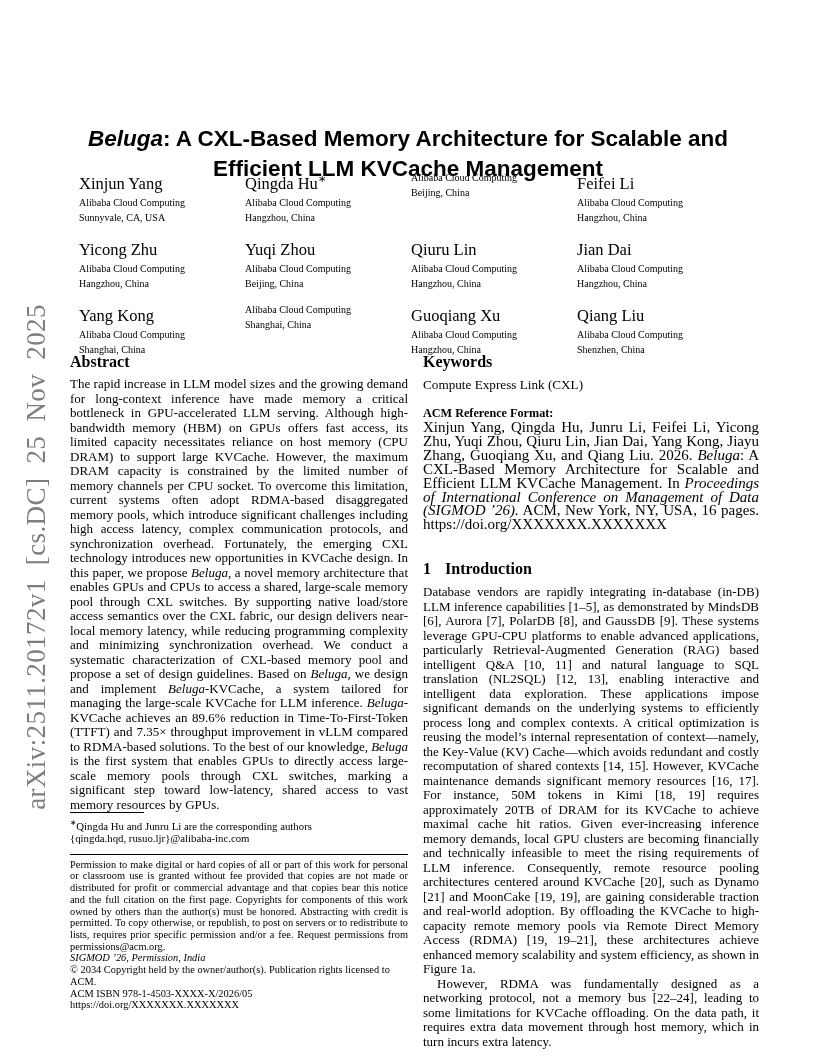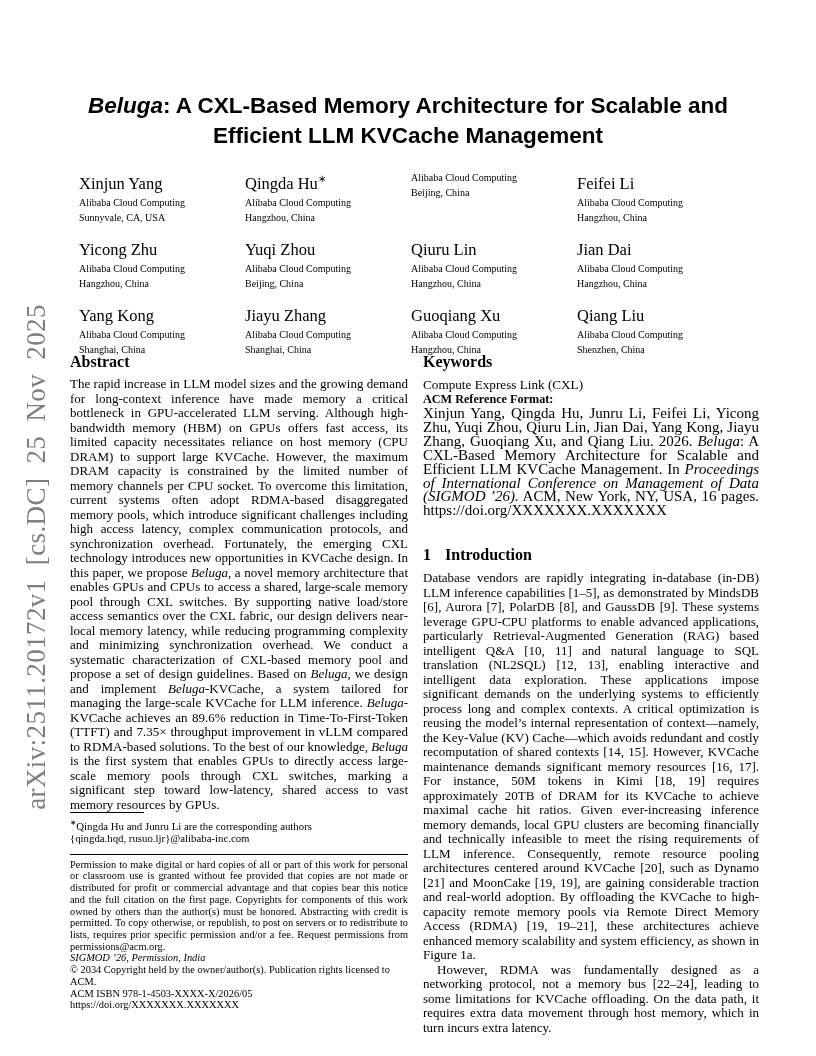--- a/index.html
+++ b/index.html
@@ -10,41 +10,41 @@
     font-family:"Liberation Serif", serif; overflow:hidden;
   }
   .watermark {
     position:absolute; top:557px; left:36px;
     transform:translate(-50%,-50%) rotate(-90deg);
     white-space:nowrap; font-size:27px; color:#7e7e7e;
     letter-spacing:0.4px; word-spacing:7px;
     font-family:"Liberation Serif", serif;
   }
   .title {
-    position:absolute; top:91px; left:0; width:100%;
+    position:absolute; top:124px; left:0; width:100%;
     text-align:center; font-family:"Liberation Sans", sans-serif;
     font-weight:bold; font-size:22.5px; line-height:1.33;
   }
   .title .tline { display:block; white-space:nowrap; }
   .authors {
     position:absolute; top:170px; left:79px; width:664px;
     display:grid; grid-template-columns:repeat(4,1fr);
     row-gap:11px; text-align:left;
   }
   .author .aname { font-size:16.5px; line-height:18px; margin-bottom:2px; }
   .author .aname sup { font-size:10px; }
   .author .aaff { font-size:10px; line-height:15.3px;font-family:Liberation Serif, serif; }
   .col { position:absolute; top:352px; }
   .col-left { left:70px; width:338px; height:612px; display:flex; flex-direction:column; }
   .col-right { left:423px; width:336px; }
   h2.sect { font-size:16px; font-weight:bold; margin:0 0 6px 0; line-height:19px; }
   .body-text { font-size:13px; line-height:14.5px; text-align:justify; }
   .it { font-style:italic; }
   .kw-body { font-size:13.2px; line-height:15px; }
-  .acmref { margin-top:0; }
+  .acmref { margin-top:14px; }
   .acmref .acmref-head { font-size:12.2px; font-weight:bold; line-height:14px; margin-bottom:1px; }
   .acmref .acmref-text { font-size:15px; line-height:13.9px; text-align:justify; }
   .intro { margin-top:27px; }
   .intro h2.sect { margin-bottom:7px; }
   .sect-num { display:inline-block; margin-right:14px; }
   .para2 { text-indent:14px; }
   .bottomnotes { font-size:10.5px; }
   .fnrule-short { width:74px; border-top:1px solid #000; margin-bottom:4px; }
   .footnote { font-size:10.8px; line-height:12.6px; }
   .footnote sup { font-size:7.5px; }
@@ -113,21 +113,20 @@
         <div class="aaff">Hangzhou, China</div>
       </div>
 
       <div class="author">
         <div class="aname"><span>Yang Kong</span><sup></sup></div>
         <div class="aaff">Alibaba Cloud Computing</div>
         <div class="aaff">Shanghai, China</div>
       </div>
 
       <div class="author">
-        <div class="aname"><span>Jiayu Zhang</span><sup></sup></div>
         <div class="aaff">Alibaba Cloud Computing</div>
         <div class="aaff">Shanghai, China</div>
       </div>
 
       <div class="author">
         <div class="aname"><span>Guoqiang Xu</span><sup></sup></div>
         <div class="aaff">Alibaba Cloud Computing</div>
         <div class="aaff">Hangzhou, China</div>
       </div>
 

